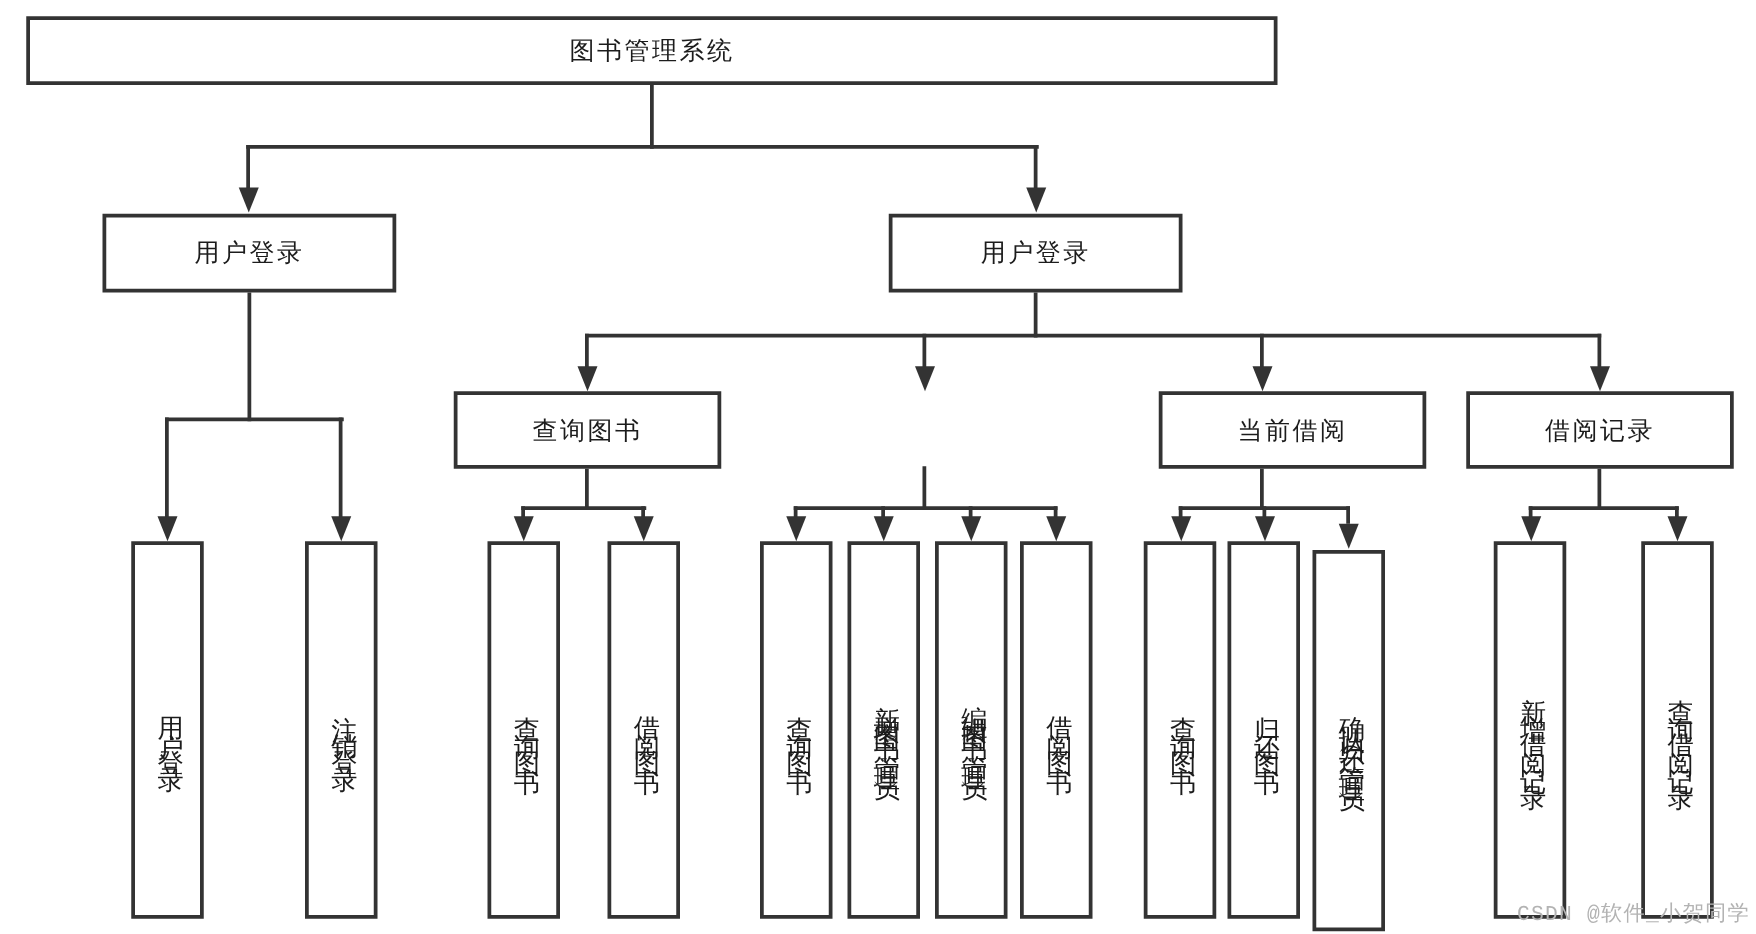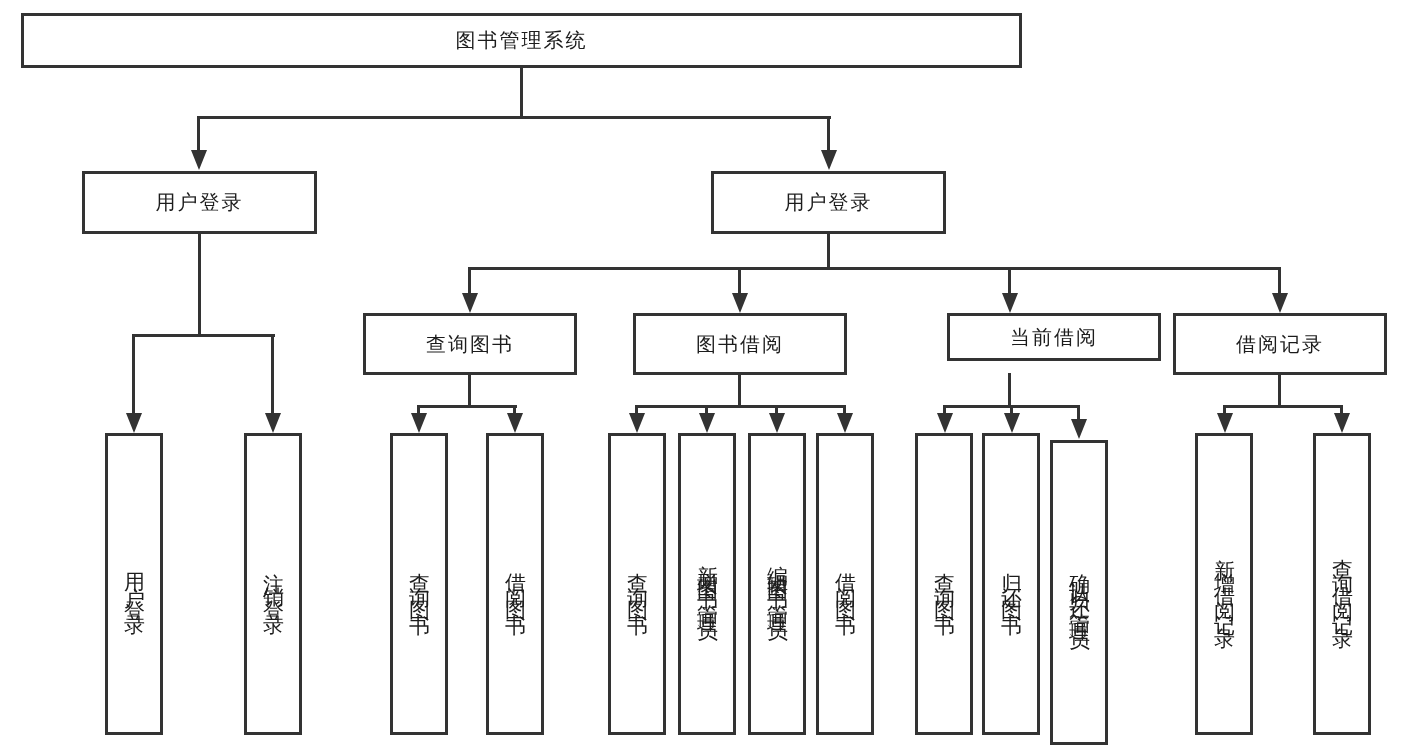--- a/index.html
+++ b/index.html
@@ -1,18 +1,18 @@
 <!DOCTYPE html>
 <html><head>
 <meta charset="utf-8">
 <style>
   html,body{margin:0;padding:0;background:#fff;}
   .canvas{
     position:relative;width:1405px;height:747px;background:#ffffff;
-    font-family:Liberation Serif, serif;overflow:hidden;
+    font-family:Liberation Mono, monospace;overflow:hidden;
   }
   .box{
     position:absolute;box-sizing:border-box;background:#ffffff;
     border:3px solid #333333;color:#1c1c1c;
     display:flex;align-items:center;justify-content:center;
     font-size:20px;letter-spacing:2px;text-align:center;z-index:2;
   }
   .vbox{
     writing-mode:vertical-rl;text-orientation:mixed;
     font-size:21px;letter-spacing:14px;line-height:1;
@@ -34,22 +34,21 @@
 <body>
 
 <div class="canvas">
 
   <div class="box" style="left:21px;top:13px;width:1001px;height:55px">图书管理系统</div>
 
   <div class="box" style="left:82px;top:171px;width:235px;height:63px">用户登录</div>
   <div class="box" style="left:711px;top:171px;width:235px;height:63px">用户登录</div>
 
   <div class="box" style="left:363px;top:313px;width:214px;height:62px">查询图书</div>
-  <div class="box" style="left:633px;top:313px;width:214px;height:62px">图书借阅</div>
-  <div class="box" style="left:947px;top:313px;width:214px;height:48px">当前借阅</div>
+  <div class="box" style="left:927px;top:313px;width:214px;height:62px">当前借阅</div>
   <div class="box" style="left:1173px;top:313px;width:214px;height:62px">借阅记录</div>
 
   <div class="box vbox" style="left:105px;top:433px;width:58px;height:302px">用户登录</div>
   <div class="box vbox" style="left:244px;top:433px;width:58px;height:302px">注销登录</div>
 
   <div class="box vbox" style="left:390px;top:433px;width:58px;height:302px">查询图书</div>
   <div class="box vbox" style="left:486px;top:433px;width:58px;height:302px">借阅图书</div>
 
   <div class="box vbox" style="left:608px;top:433px;width:58px;height:302px">查询图书</div>
   <div class="box vbox long" style="left:678px;top:433px;width:58px;height:302px">新增图书（管理员）</div>
@@ -118,13 +117,14 @@
     <div class="ar" style="left:1071px;top:419px"></div>
 
     <div class="vl" style="left:1278px;top:373px;height:35px"></div>
     <div class="hl" style="left:1223px;top:405px;width:120px"></div>
     <div class="vl" style="left:1223px;top:405px;height:10px"></div>
     <div class="ar" style="left:1217px;top:413px"></div>
     <div class="vl" style="left:1340px;top:405px;height:10px"></div>
     <div class="ar" style="left:1334px;top:413px"></div>
   </div>
 
+  <div class="watermark">CSDN @软件_小贺同学</div>
 </div>
 
 </body></html>

